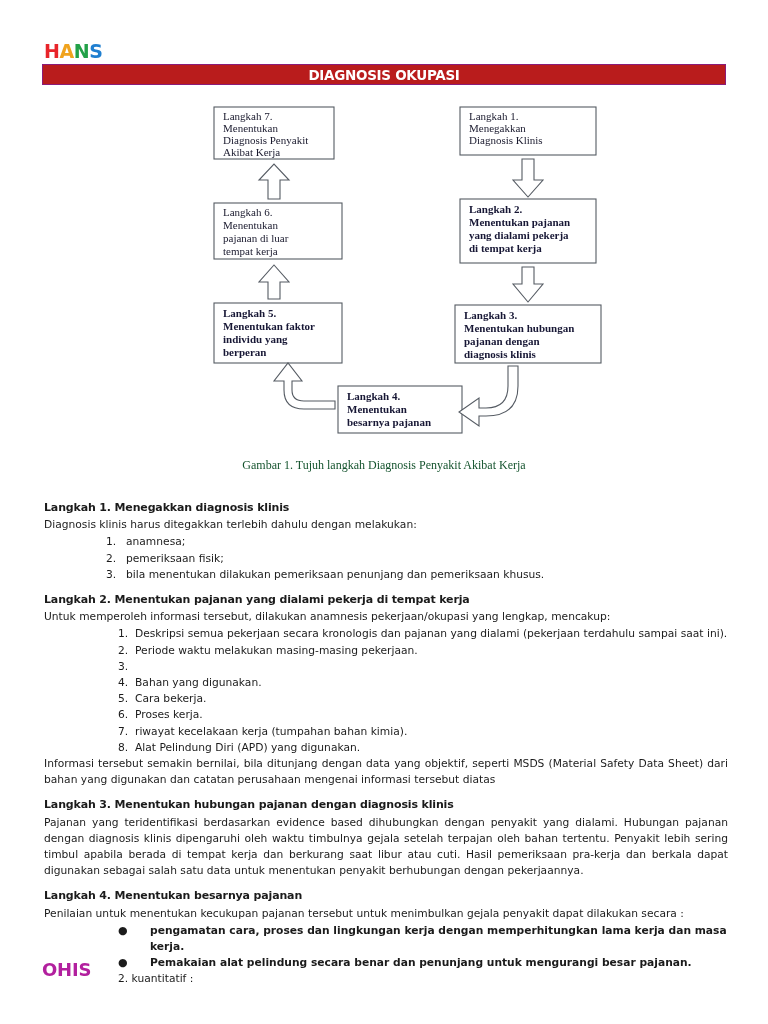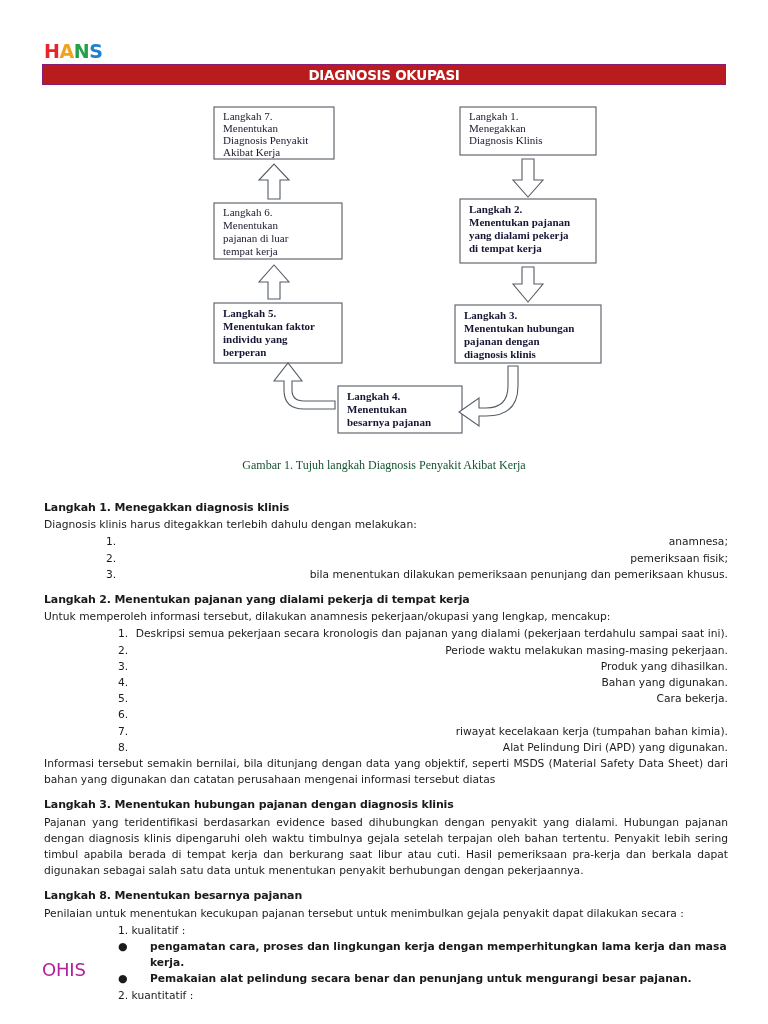--- a/index.html
+++ b/index.html
@@ -114,21 +114,21 @@
   .num-list li {
     display: flex;
     padding-left: 62px;
   }
   .num-list li .marker {
     width: 20px;
     flex: 0 0 20px;
   }
   .num-list.tight li { padding-left: 74px; }
   .num-list.tight li .marker { width: 17px; flex: 0 0 17px; }
-  .num-list li .txt { flex: 1; text-align: right; }
+  .num-list li .txt { flex: 1; }
 
   .bul-list li {
     display: flex;
     padding-left: 74px;
   }
   .bul-list li .marker {
     width: 32px;
     flex: 0 0 32px;
     text-align: left;
     font-size: 11px;
@@ -138,21 +138,21 @@
   .subnum {
     padding-left: 74px;
   }
 
   .footer-logo {
     position: absolute;
     left: 42px;
     top: 959px;
     font-family: "DejaVu Sans", sans-serif;
     font-size: 18px;
-    font-weight: normal;
+    font-weight: bold;
     color: #B2209E;
     letter-spacing: -0.2px;
   }
 </style>
 </head>
 <body>
 
 <div class="page">
 
   <div class="brand-logo">
@@ -267,54 +267,53 @@
         <li>
           <span class="marker">1.</span>
           <span class="txt">Deskripsi semua pekerjaan secara kronologis dan pajanan yang dialami (pekerjaan terdahulu sampai saat ini).</span>
         </li>
         <li>
           <span class="marker">2.</span>
           <span class="txt">Periode waktu melakukan masing-masing pekerjaan.</span>
         </li>
         <li>
           <span class="marker">3.</span>
-          <span class="txt">Produk yang dihasilkan.</span>
         </li>
         <li>
           <span class="marker">4.</span>
           <span class="txt">Bahan yang digunakan.</span>
         </li>
         <li>
           <span class="marker">5.</span>
           <span class="txt">Cara bekerja.</span>
         </li>
         <li>
           <span class="marker">6.</span>
+          <span class="txt">Proses kerja.</span>
         </li>
         <li>
           <span class="marker">7.</span>
           <span class="txt">riwayat kecelakaan kerja (tumpahan bahan kimia).</span>
         </li>
         <li>
           <span class="marker">8.</span>
           <span class="txt">Alat Pelindung Diri (APD) yang digunakan.</span>
         </li>
       </ol>
       <div class="sec-para">Informasi tersebut semakin bernilai, bila ditunjang dengan data yang objektif, seperti MSDS (Material Safety Data Sheet) dari bahan yang digunakan dan catatan perusahaan mengenai informasi tersebut diatas</div>
     </div>
 
     <div class="sec">
       <div class="sec-head">Langkah 3. Menentukan hubungan pajanan dengan diagnosis klinis</div>
       <div class="sec-para">Pajanan yang teridentifikasi berdasarkan evidence based dihubungkan dengan penyakit yang dialami. Hubungan pajanan dengan diagnosis klinis dipengaruhi oleh waktu timbulnya gejala setelah terpajan oleh bahan tertentu. Penyakit lebih sering timbul apabila berada di tempat kerja dan berkurang saat libur atau cuti. Hasil pemeriksaan pra-kerja dan berkala dapat digunakan sebagai salah satu data untuk menentukan penyakit berhubungan dengan pekerjaannya.</div>
     </div>
 
     <div class="sec">
-      <div class="sec-head">Langkah 8. Menentukan besarnya pajanan</div>
+      <div class="sec-head">Langkah 4. Menentukan besarnya pajanan</div>
       <div class="sec-intro">Penilaian untuk menentukan kecukupan pajanan tersebut untuk menimbulkan gejala penyakit dapat dilakukan secara :</div>
-      <div class="subnum">1. kualitatif :</div>
       <ul class="bul-list">
         <li>
           <span class="marker">●</span>
           <span class="txt">pengamatan cara, proses dan lingkungan kerja dengan memperhitungkan lama kerja dan masa kerja.</span>
         </li>
         <li>
           <span class="marker">●</span>
           <span class="txt">Pemakaian alat pelindung secara benar dan penunjang untuk mengurangi besar pajanan.</span>
         </li>
       </ul>

